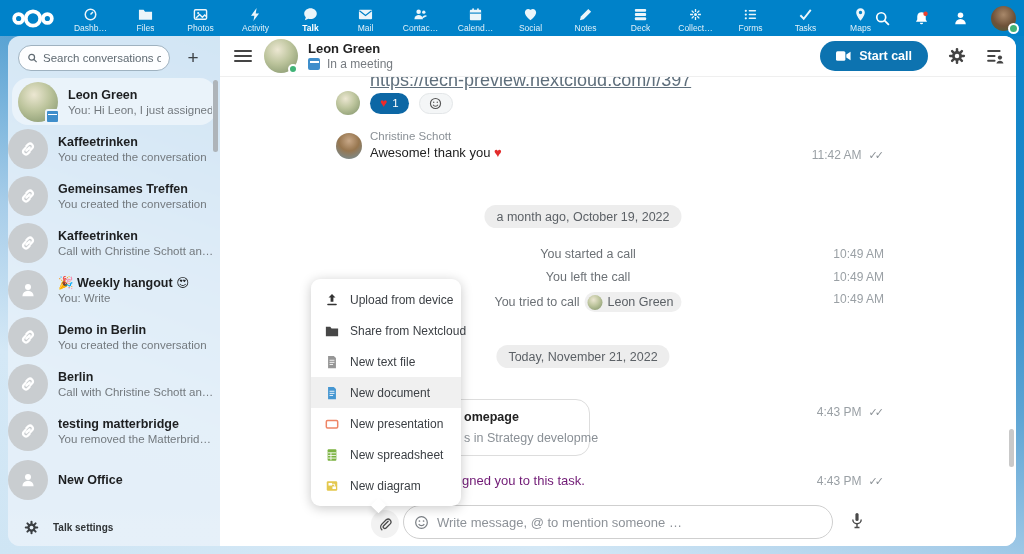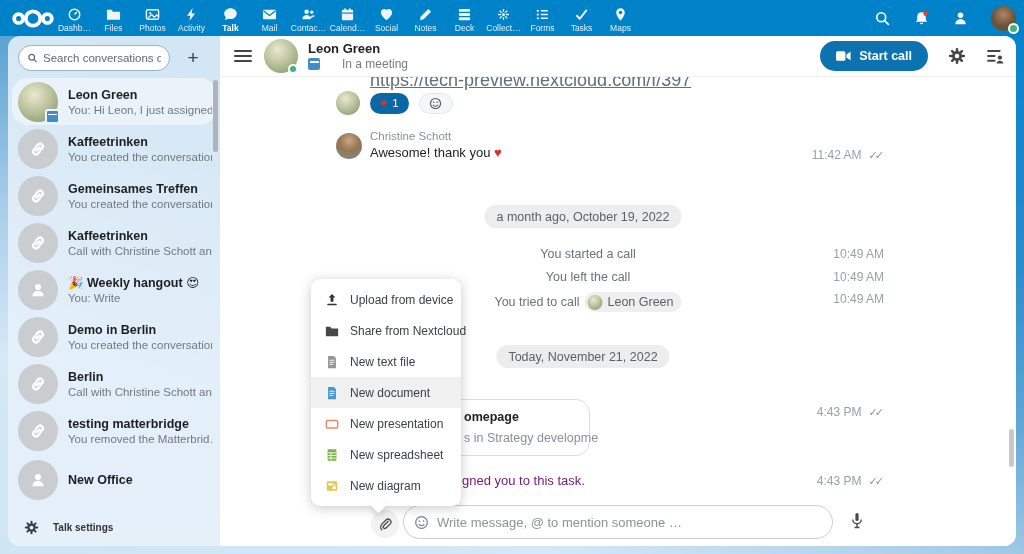--- a/index.html
+++ b/index.html
@@ -4,21 +4,21 @@
 <style>
   * { margin:0; padding:0; box-sizing:border-box; }
   html,body { width:1024px; height:554px; overflow:hidden;
     font-family:"Liberation Sans","DejaVu Sans",sans-serif; }
   body { background:linear-gradient(200deg,#0082c9 0%,#2a8bca 28%,#5ea5d4 45%,#a7cde9 62%,#d4e8f6 78%,#cfe5f4 100%); position:relative; }
 
   
   .topbar { position:absolute; top:0; left:0; right:0; height:36px; background:#0082c9;
     display:flex; align-items:center; z-index:50; }
   .logo { width:46px; margin-left:10px; display:flex; align-items:center; }
-  .apps { display:flex; align-items:flex-start; margin-left:0; gap:2px; }
+  .apps { display:flex; align-items:flex-start; margin-left:16px; gap:18px; }
   .app { width:37px; display:flex; flex-direction:column; align-items:center; padding-top:4px; cursor:pointer; }
   .app svg { width:15px; height:15px; opacity:.92; }
   .albl { font-size:8.5px; color:#fff; opacity:.88; margin-top:1px; max-width:37px; overflow:hidden; white-space:nowrap; }
   .app.active .albl { font-weight:bold; opacity:1; }
   .tb-right { position:absolute; right:8px; top:0; height:36px; display:flex; align-items:center; gap:22px; }
   .tb-ic { width:17px; height:17px; cursor:pointer; }
   .avatar-user { width:25px; height:25px; border-radius:50%; position:relative; cursor:pointer;
     background:radial-gradient(circle at 50% 35%, #a8886a 0%, #6e5138 55%, #46603e 100%); }
   .status-dot { position:absolute; right:-3px; bottom:-3px; width:11px; height:11px; border-radius:50%;
     background:#40b377; border:2px solid #fff; }
@@ -29,21 +29,21 @@
 
   
   .sidebar { width:212px; background:rgba(230,240,249,.88); position:relative; flex:none; }
   .sb-search { position:absolute; top:9px; left:10px; width:152px; height:26px; border-radius:13px;
     border:1px solid #9fb2c0; background:#fdfeff; display:flex; align-items:center; padding:0 8px; gap:5px; }
   .sb-search input { border:none; outline:none; background:transparent; font-size:11.5px; color:#333; width:118px; }
   .sb-search input::placeholder { color:#5f6a72; }
   .sb-plus { position:absolute; top:9px; right:14px; width:26px; height:26px; border:none; background:transparent;
     font-size:19px; color:#3e4347; cursor:pointer; line-height:24px; }
   .convs { position:absolute; top:42px; left:0; right:0; bottom:40px; overflow:hidden; }
-  .conv { height:47px; display:flex; align-items:center; padding:0 8px 0 10px; gap:10px; cursor:pointer; position:relative; }
+  .conv { height:47px; display:flex; align-items:center; padding:0 8px 0 0; gap:10px; cursor:pointer; position:relative; }
   .conv.selected { background:#eaf3fa; border-radius:16px; margin:0 4px; padding:0 4px 0 6px; }
   .cav { width:40px; height:40px; border-radius:50%; flex:none; position:relative;
     background:#c9cdd0; display:flex; align-items:center; justify-content:center; }
   .cav svg { width:20px; height:20px; }
   .cav.photo-leon { background:radial-gradient(circle at 40% 32%, #ece7d2 0%, #bcc49c 45%, #7c8f66 100%); }
   .cal-badge { position:absolute; right:-2px; bottom:-2px; width:15px; height:15px; border-radius:3px;
     background:#3f8ecb; border:2px solid #eef5fa; }
   .cal-badge:before { content:""; position:absolute; left:1px; right:1px; top:3px; height:1.5px; background:#fff; }
   .ctxt { min-width:0; flex:1; }
   .ctitle { font-size:12.5px; font-weight:bold; color:#1d1f21; white-space:nowrap; overflow:hidden; }
@@ -58,21 +58,21 @@
   .main { flex:1; background:#fff; position:relative; }
   .chat-header { position:absolute; top:0; left:0; right:0; height:41px; background:#fff;
     border-bottom:1px solid #efefef; z-index:20; display:flex; align-items:center; }
   .burger { margin-left:14px; width:18px; cursor:pointer; }
   .burger div { height:2px; background:#454545; margin:3px 0; border-radius:1px; }
   .hdr-av { width:34px; height:34px; border-radius:50%; margin-left:12px; position:relative; flex:none;
     background:radial-gradient(circle at 40% 32%, #ece7d2 0%, #bcc49c 45%, #7c8f66 100%); }
   .hdr-dot { position:absolute; right:0; bottom:-1px; width:10px; height:10px; border-radius:50%; background:#40b377; border:2px solid #fff; }
   .hdr-txt { margin-left:10px; }
   .hdr-name { font-size:13px; font-weight:bold; color:#222; }
-  .hdr-status { display:flex; align-items:center; gap:22px; margin-top:1px; }
+  .hdr-status { display:flex; align-items:center; gap:7px; margin-top:1px; }
   .mini-cal { width:12px; height:12px; border-radius:2px; background:#3f8ecb; position:relative; }
   .mini-cal:before { content:""; position:absolute; left:1.5px; right:1.5px; top:3px; height:1.5px; background:#fff; }
   .hdr-sub { font-size:12px; color:#767b80; }
   .hdr-right { position:absolute; right:12px; display:flex; align-items:center; gap:20px; }
   .startcall { display:flex; align-items:center; gap:8px; background:#0d73b0; color:#fff; border:none;
     height:30px; padding:0 16px; border-radius:15px; font-size:12.5px; font-weight:bold; cursor:pointer; }
   .icon-btn { background:none; border:none; cursor:pointer; width:18px; height:18px; padding:0; }
 
   
   .chat-body { position:absolute; top:41px; left:0; right:0; bottom:48px; overflow:hidden; }

